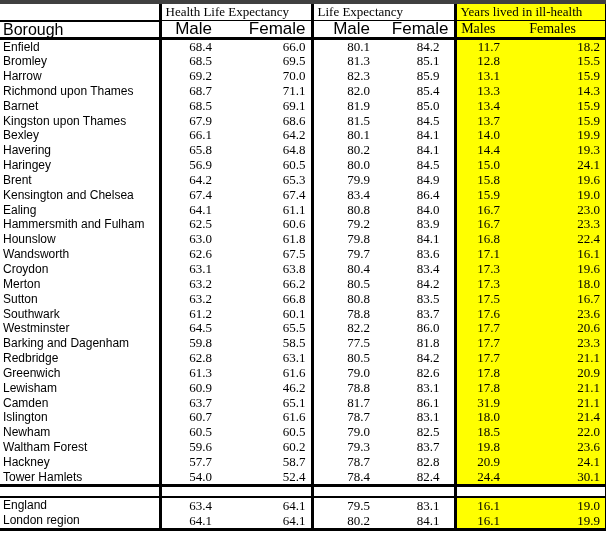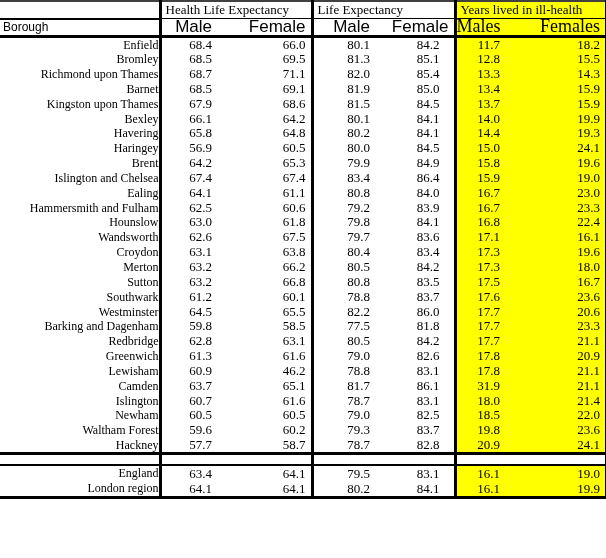--- a/index.html
+++ b/index.html
@@ -3,37 +3,37 @@
 <meta charset="utf-8">
 <style>
   * { box-sizing: border-box; }
   html, body { margin: 0; padding: 0; background: #ffffff; }
   body { width: 606px; }
 
   table.sheet {
     width: 606px;
     border-collapse: collapse;
     table-layout: fixed;
-    border-top: 2px solid #404040;
+    border-top: 4px solid #404040;
   }
   td, th {
     margin: 0;
     padding: 0;
     overflow: hidden;
     white-space: nowrap;
     font-weight: normal;
     color: #000;
     vertical-align: middle;
   }
 
   
   .c-borough {
-    font-family: Liberation Serif, serif;
+    font-family: Liberation Sans, sans-serif;
     font-size: 12px;
-    text-align: right;
+    text-align: left;
     padding-left: 3px;
   }
   .c-n {
     font-family: "Liberation Serif", serif;
     font-size: 13px;
     text-align: right;
     padding-right: 5px;
   }
   .pad-lg { padding-right: 14px; }
 
@@ -55,27 +55,26 @@
   tr.group-row .corner { border-bottom: 2px solid #000; }
   tr.colhead-row th { height: 15px; border-bottom: 3px solid #000; line-height: 15px; }
   .ch-sans {
     font-family: "Liberation Sans", sans-serif;
     font-size: 17px;
     text-align: right;
     padding-right: 5px;
   }
   .ch-serif {
     font-family: "Liberation Serif", serif;
-    font-size: 18px;
-    text-align: right;
+    font-size: 14px;
     padding-right: 5px;
   }
   .ch-borough {
     font-family: "Liberation Sans", sans-serif;
-    font-size: 12px;
+    font-size: 16px;
     text-align: left;
     padding-left: 3px;
   }
 
   
   tbody.main td { height: 14.85px; line-height: 14.5px; }
   tbody.main { border-bottom: 3px solid #000; }
   tbody.sep td { height: 11px; }
   tbody.sep { border-bottom: 2px solid #000; }
   tbody.summary td { height: 15px; line-height: 15px; }
@@ -126,20 +125,29 @@
       <tr>
         <td class="c-borough">Bromley</td>
         <td class="c-n v-left">68.5</td>
         <td class="c-n">69.5</td>
         <td class="c-n v-left">81.3</td>
         <td class="c-n pad-lg">85.1</td>
         <td class="c-n v-left hl">12.8</td>
         <td class="c-n hl c-last">15.5</td>
       </tr>
       <tr>
+        <td class="c-borough">Harrow</td>
+        <td class="c-n v-left">69.2</td>
+        <td class="c-n">70.0</td>
+        <td class="c-n v-left">82.3</td>
+        <td class="c-n pad-lg">85.9</td>
+        <td class="c-n v-left hl">13.1</td>
+        <td class="c-n hl c-last">15.9</td>
+      </tr>
+      <tr>
         <td class="c-borough">Richmond upon Thames</td>
         <td class="c-n v-left">68.7</td>
         <td class="c-n">71.1</td>
         <td class="c-n v-left">82.0</td>
         <td class="c-n pad-lg">85.4</td>
         <td class="c-n v-left hl">13.3</td>
         <td class="c-n hl c-last">14.3</td>
       </tr>
       <tr>
         <td class="c-borough">Barnet</td>
@@ -189,21 +197,21 @@
       <tr>
         <td class="c-borough">Brent</td>
         <td class="c-n v-left">64.2</td>
         <td class="c-n">65.3</td>
         <td class="c-n v-left">79.9</td>
         <td class="c-n pad-lg">84.9</td>
         <td class="c-n v-left hl">15.8</td>
         <td class="c-n hl c-last">19.6</td>
       </tr>
       <tr>
-        <td class="c-borough">Islington and Chelsea</td>
+        <td class="c-borough">Kensington and Chelsea</td>
         <td class="c-n v-left">67.4</td>
         <td class="c-n">67.4</td>
         <td class="c-n v-left">83.4</td>
         <td class="c-n pad-lg">86.4</td>
         <td class="c-n v-left hl">15.9</td>
         <td class="c-n hl c-last">19.0</td>
       </tr>
       <tr>
         <td class="c-borough">Ealing</td>
         <td class="c-n v-left">64.1</td>
@@ -358,20 +366,29 @@
         <td class="c-n hl c-last">23.6</td>
       </tr>
       <tr>
         <td class="c-borough">Hackney</td>
         <td class="c-n v-left">57.7</td>
         <td class="c-n">58.7</td>
         <td class="c-n v-left">78.7</td>
         <td class="c-n pad-lg">82.8</td>
         <td class="c-n v-left hl">20.9</td>
         <td class="c-n hl c-last">24.1</td>
+      </tr>
+      <tr>
+        <td class="c-borough">Tower Hamlets</td>
+        <td class="c-n v-left">54.0</td>
+        <td class="c-n">52.4</td>
+        <td class="c-n v-left">78.4</td>
+        <td class="c-n pad-lg">82.4</td>
+        <td class="c-n v-left hl">24.4</td>
+        <td class="c-n hl c-last">30.1</td>
       </tr>
     </tbody>
 
   <tbody class="sep">
     <tr>
       <td class="c-borough"></td>
       <td class="v-left"></td>
       <td></td>
       <td class="v-left"></td>
       <td></td>

